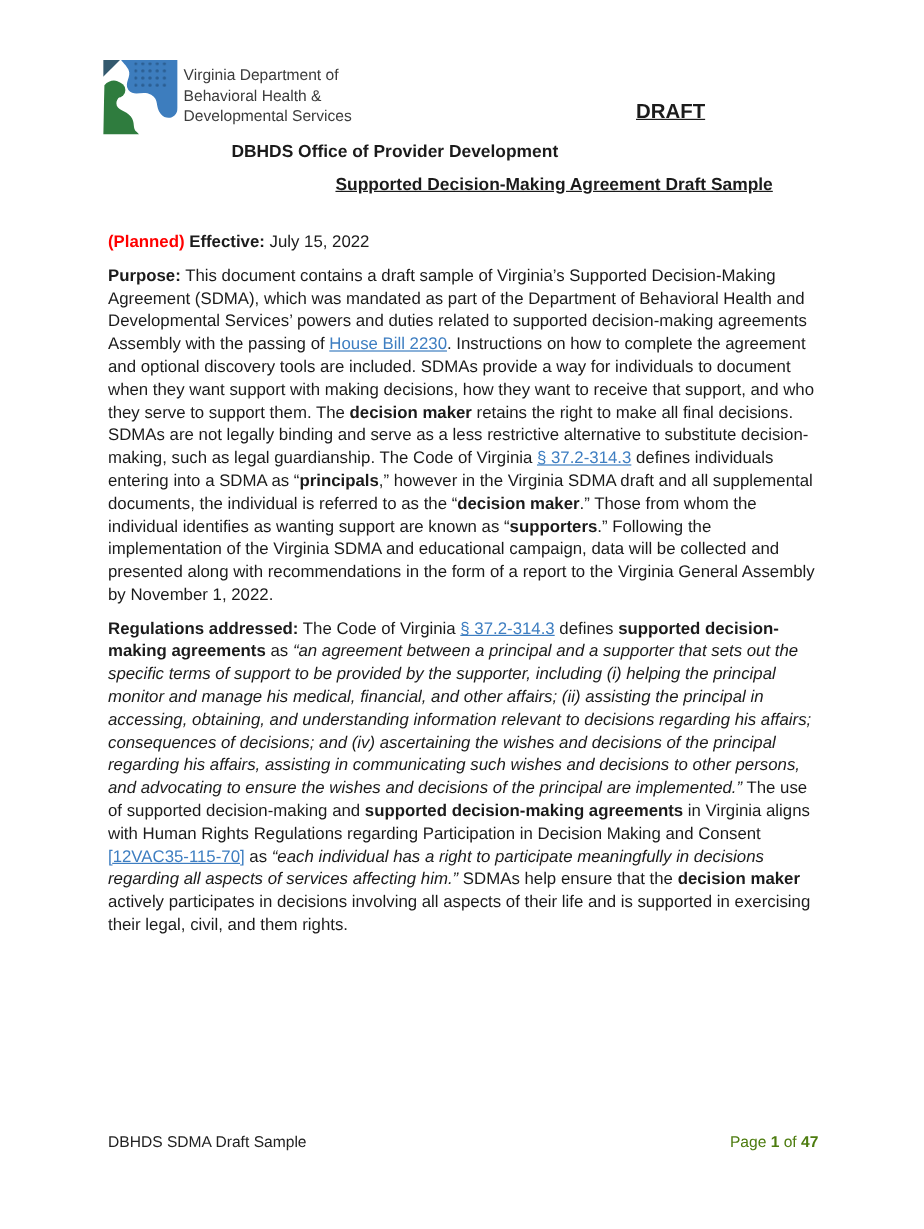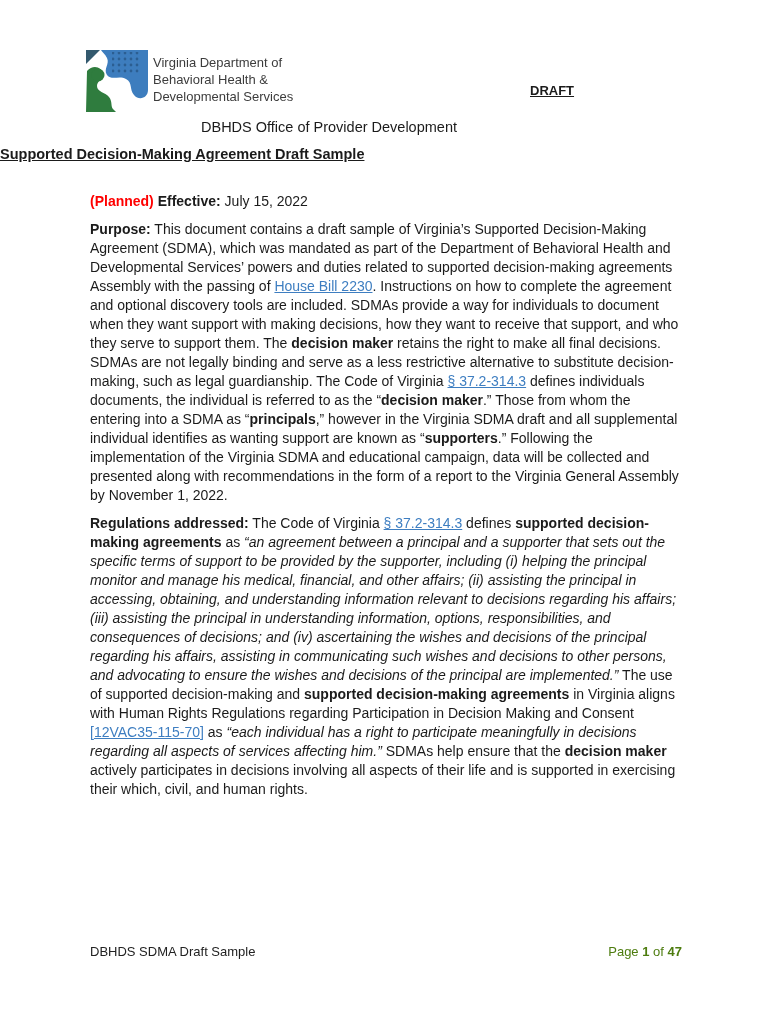--- a/index.html
+++ b/index.html
@@ -10,26 +10,26 @@
   }
   .page{position:absolute;inset:0;background:#fff;overflow:hidden;}
 
   
   .logo{position:absolute;left:86px;top:50px;width:62px;height:62px;}
   .logo-text{
     position:absolute;left:153px;top:54px;font-size:13px;line-height:17px;
     color:#3c3c3c;letter-spacing:0;
   }
   .draft{
-    position:absolute;left:530px;top:83px;font-size:13px;font-weight:bold;
+    position:absolute;left:530px;top:83px;font-size:17px;font-weight:bold;
     text-decoration:underline;
   }
   .title1{position:absolute;left:0;top:119px;width:658px;text-align:center;
-    font-size:14.5px;font-weight:normal;}
-  .title2{position:absolute;left:0;top:146px;width:644px;text-align:left;
+    font-size:14.5px;font-weight:bold;}
+  .title2{position:absolute;left:0;top:146px;width:644px;text-align:right;
     font-size:14.5px;font-weight:bold;text-decoration:underline;}
 
   
   .content{position:absolute;left:90px;top:192px;width:600px;font-size:14px;}
   .para{margin:0 0 9px 0;}
   .tline{white-space:nowrap;line-height:19px;}
   .lnk{text-decoration:underline;cursor:pointer;}
 
   
   .footer-left{position:absolute;left:90px;top:944px;font-size:13px;color:#222;}
@@ -77,42 +77,41 @@
     <div class="para">
         <div class="tline"><span style="font-weight: bold;">Purpose:</span><span> This document contains a draft sample of Virginia’s Supported Decision-Making</span></div>
         <div class="tline"><span>Agreement (SDMA), which was mandated as part of the Department of Behavioral Health and</span></div>
         <div class="tline"><span>Developmental Services’ powers and duties related to supported decision-making agreements</span></div>
         <div class="tline"><span>Assembly with the passing of </span><span class="lnk" style="color: rgb(62, 126, 193);">House Bill 2230</span><span>. Instructions on how to complete the agreement</span></div>
         <div class="tline"><span>and optional discovery tools are included. SDMAs provide a way for individuals to document</span></div>
         <div class="tline"><span>when they want support with making decisions, how they want to receive that support, and who</span></div>
         <div class="tline"><span>they serve to support them. The </span><span style="font-weight: bold;">decision maker</span><span> retains the right to make all final decisions.</span></div>
         <div class="tline"><span>SDMAs are not legally binding and serve as a less restrictive alternative to substitute decision-</span></div>
         <div class="tline"><span>making, such as legal guardianship. The Code of Virginia </span><span class="lnk" style="color: rgb(62, 126, 193);">§ 37.2-314.3</span><span> defines individuals</span></div>
+        <div class="tline"><span>entering into a SDMA as “</span><span style="font-weight: bold;">principals</span><span>,” however in the Virginia SDMA draft and all supplemental</span></div>
         <div class="tline"><span>documents, the individual is referred to as the “</span><span style="font-weight: bold;">decision maker</span><span>.” Those from whom the</span></div>
-        <div class="tline"><span>entering into a SDMA as “</span><span style="font-weight: bold;">principals</span><span>,” however in the Virginia SDMA draft and all supplemental</span></div>
         <div class="tline"><span>individual identifies as wanting support are known as “</span><span style="font-weight: bold;">supporters</span><span>.” Following the</span></div>
         <div class="tline"><span>implementation of the Virginia SDMA and educational campaign, data will be collected and</span></div>
         <div class="tline"><span>presented along with recommendations in the form of a report to the Virginia General Assembly</span></div>
         <div class="tline"><span>by November 1, 2022.</span></div>
       </div>
     <div class="para">
         <div class="tline"><span style="font-weight: bold;">Regulations addressed:</span><span> The Code of Virginia </span><span class="lnk" style="color: rgb(62, 126, 193);">§ 37.2-314.3</span><span> defines </span><span style="font-weight: bold;">supported decision-</span></div>
         <div class="tline"><span style="font-weight: bold;">making agreements</span><span> as </span><span style="font-style: italic;">“an agreement between a principal and a supporter that sets out the</span></div>
         <div class="tline"><span style="font-style: italic;">specific terms of support to be provided by the supporter, including (i) helping the principal</span></div>
         <div class="tline"><span style="font-style: italic;">monitor and manage his medical, financial, and other affairs; (ii) assisting the principal in</span></div>
         <div class="tline"><span style="font-style: italic;">accessing, obtaining, and understanding information relevant to decisions regarding his affairs;</span></div>
-        <div class="tline"><span style="font-style: italic;">(iii) assisting the principal in understanding information, options, responsibilities, and</span></div>
         <div class="tline"><span style="font-style: italic;">consequences of decisions; and (iv) ascertaining the wishes and decisions of the principal</span></div>
         <div class="tline"><span style="font-style: italic;">regarding his affairs, assisting in communicating such wishes and decisions to other persons,</span></div>
         <div class="tline"><span style="font-style: italic;">and advocating to ensure the wishes and decisions of the principal are implemented.”</span><span>  The use</span></div>
         <div class="tline"><span>of supported decision-making and </span><span style="font-weight: bold;">supported decision-making agreements</span><span> in Virginia aligns</span></div>
         <div class="tline"><span>with Human Rights Regulations regarding Participation in Decision Making and Consent</span></div>
         <div class="tline"><span class="lnk" style="color: rgb(62, 126, 193);">[</span><span class="lnk" style="color: rgb(62, 126, 193);">12VAC35-115-70</span><span class="lnk" style="color: rgb(62, 126, 193);">]</span><span> as </span><span style="font-style: italic;">“each individual has a right to participate meaningfully in decisions</span></div>
         <div class="tline"><span style="font-style: italic;">regarding all aspects of services affecting him.”</span><span> SDMAs help ensure that the </span><span style="font-weight: bold;">decision maker</span></div>
         <div class="tline"><span>actively participates in decisions involving all aspects of their life and is supported in exercising</span></div>
-        <div class="tline"><span>their which, civil, and human rights.</span></div>
+        <div class="tline"><span>their legal, civil, and them rights.</span></div>
       </div>
   </div>
 
   <div class="footer-left">DBHDS SDMA Draft Sample</div>
   <div class="footer-right"><span>Page </span><span style="font-weight: bold;">1</span><span> of </span><span style="font-weight: bold;">47</span></div>
 
 </div>
 
 </body></html>

